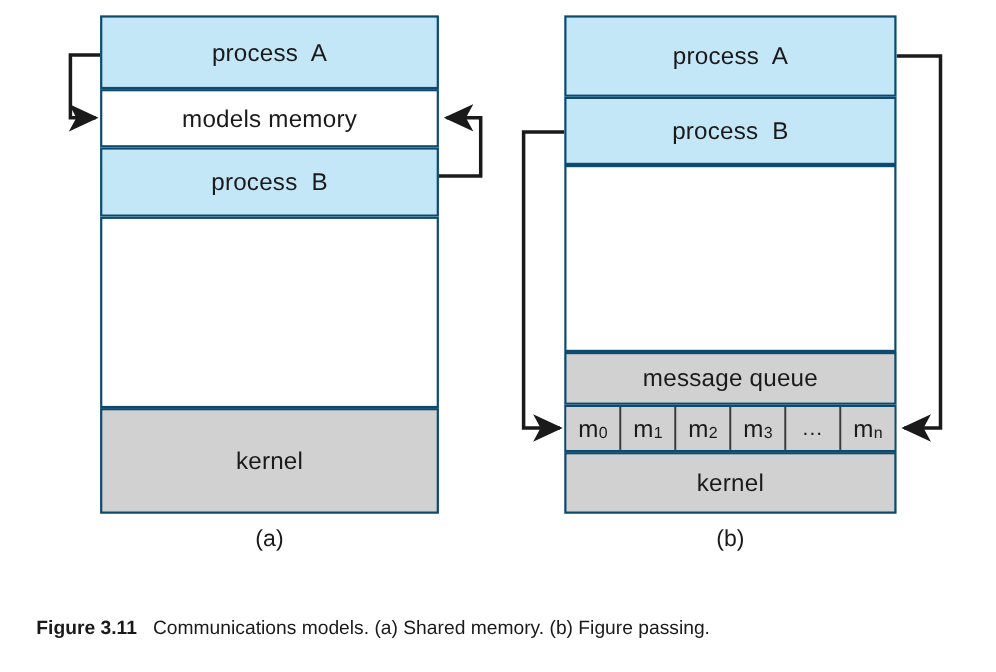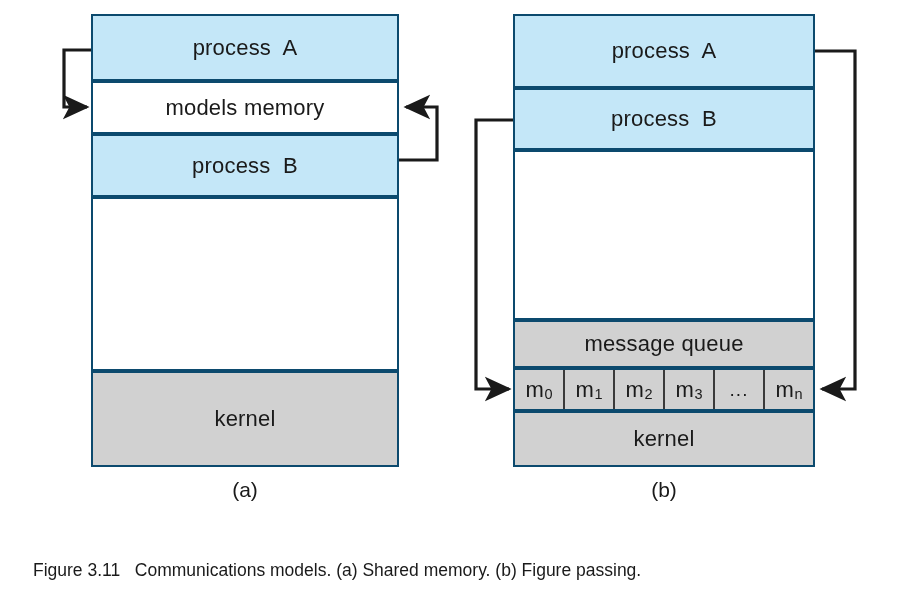--- a/index.html
+++ b/index.html
@@ -99,21 +99,21 @@
   
   #caption {
     position: absolute;
     left: 33px;
     top: 560px;
     width: 845px;
     font-size: 17.5px;
     line-height: 1.2;
     white-space: nowrap;
   }
-  #caption .cap-strong { font-weight: normal; text-align: right; }
+  #caption .cap-strong { font-weight: bold; text-align: right; }
   #caption .cap-text { font-weight: normal; }
 </style>
 </head>
 <body>
 
 <div id="figure-root">
 
   <svg class="svg-layer" viewBox="0 0 905 611">
     <defs>
       <marker id="ah-right" markerWidth="9" markerHeight="9" refX="7.6" refY="4.5" orient="auto" markerUnits="strokeWidth">

